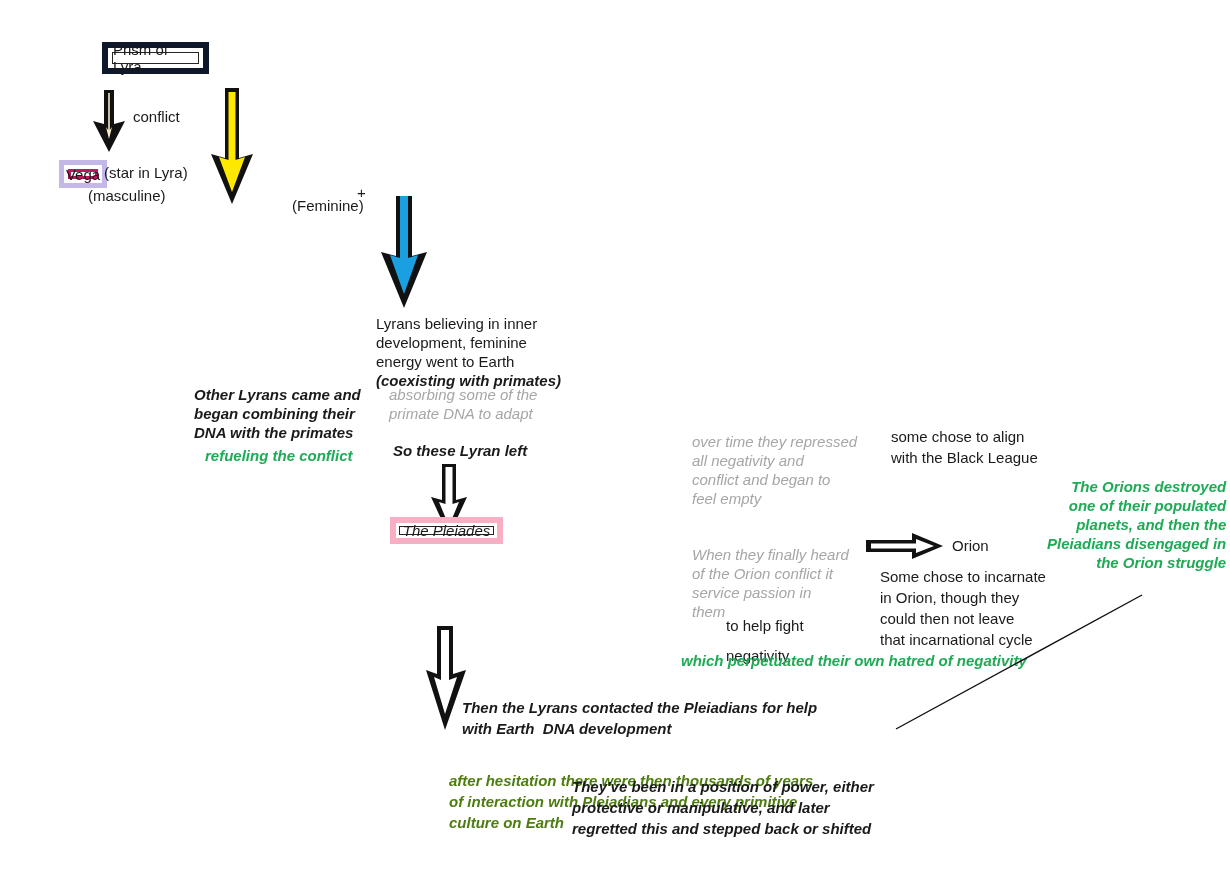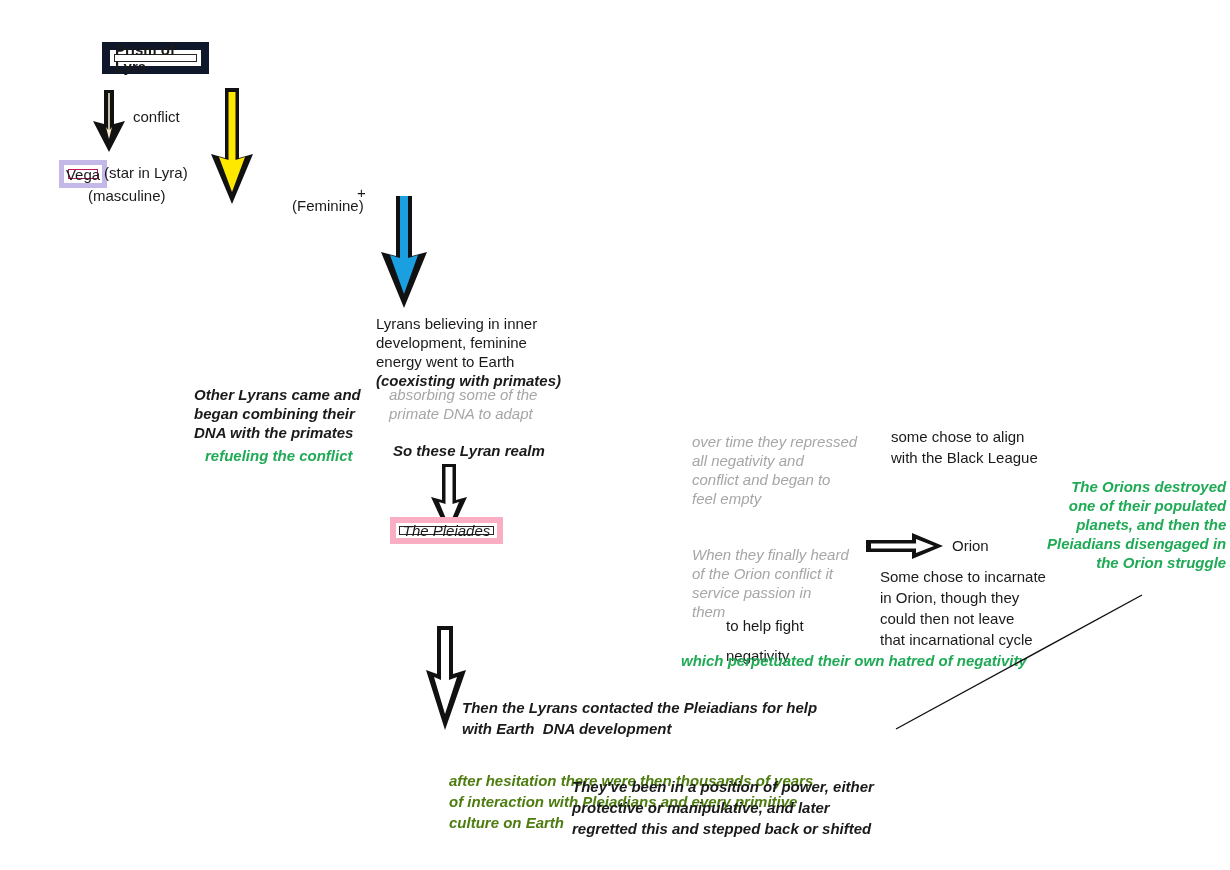--- a/index.html
+++ b/index.html
@@ -40,23 +40,23 @@
   }
   .box .inner {
     position: absolute;
     inset: 4px;
     border: 1px solid #262626;
     background: #ffffff;
     display: flex;
     align-items: center;
     justify-content: center;
   }
-  .box-prism { border: 8px solid #0f172a; font-weight: bold; }
+  .box-prism { border: 6px solid #0f172a; }
   .box-vega  { border: 5px solid #c3b8e8; }
-  .box-vega .inner { border: 1px solid #be185d; }
+  .box-vega .inner { border: 3px solid #be185d; }
   .box-pleiades { border: 6px solid #f9aec4; }
   .box-pleiades .inner { inset: 3px; border: 1px solid #262626; font-style: italic; }
 
   
   .arrow { position: absolute; }
   .diag-line { position: absolute; }
 </style>
 </head>
 <body>
 
@@ -106,21 +106,21 @@
 energy went to Earth</div>
   <div class="txt ital" style="left:376px; top:371px;">(coexisting with primates)</div>
   <div class="txt grey" style="left:389px; top:385px; line-height:19px;">absorbing some of the
 primate DNA to adapt</div>
 
   <div class="txt ital" style="left:194px; top:385px; line-height:19px;">Other Lyrans came and
 began combining their
 DNA with the primates</div>
   <div class="txt green" style="left:205px; top:446px;">refueling the conflict</div>
 
-  <div class="txt ital" style="left:393px; top:441px;">So these Lyran realm</div>
+  <div class="txt ital" style="left:393px; top:441px;">So these Lyran left</div>
 
   <div class="arrow" style="left:430px; top:464px;">
     <svg width="38" height="72" viewBox="0 0 38 72">
       <path d="M12 0 H26 V36 L37 33 L19 72 L1 33 L12 36 Z" fill="#111111"></path>
       <path d="M15.5 3 H22.5 V40 L29 38 L19 62 L9 38 L15.5 40 Z" fill="#ffffff"></path>
     </svg>
   </div>
 
   <div class="box box-pleiades" style="left:390px; top:517px; width:113px; height:27px;">
     <div class="inner">

